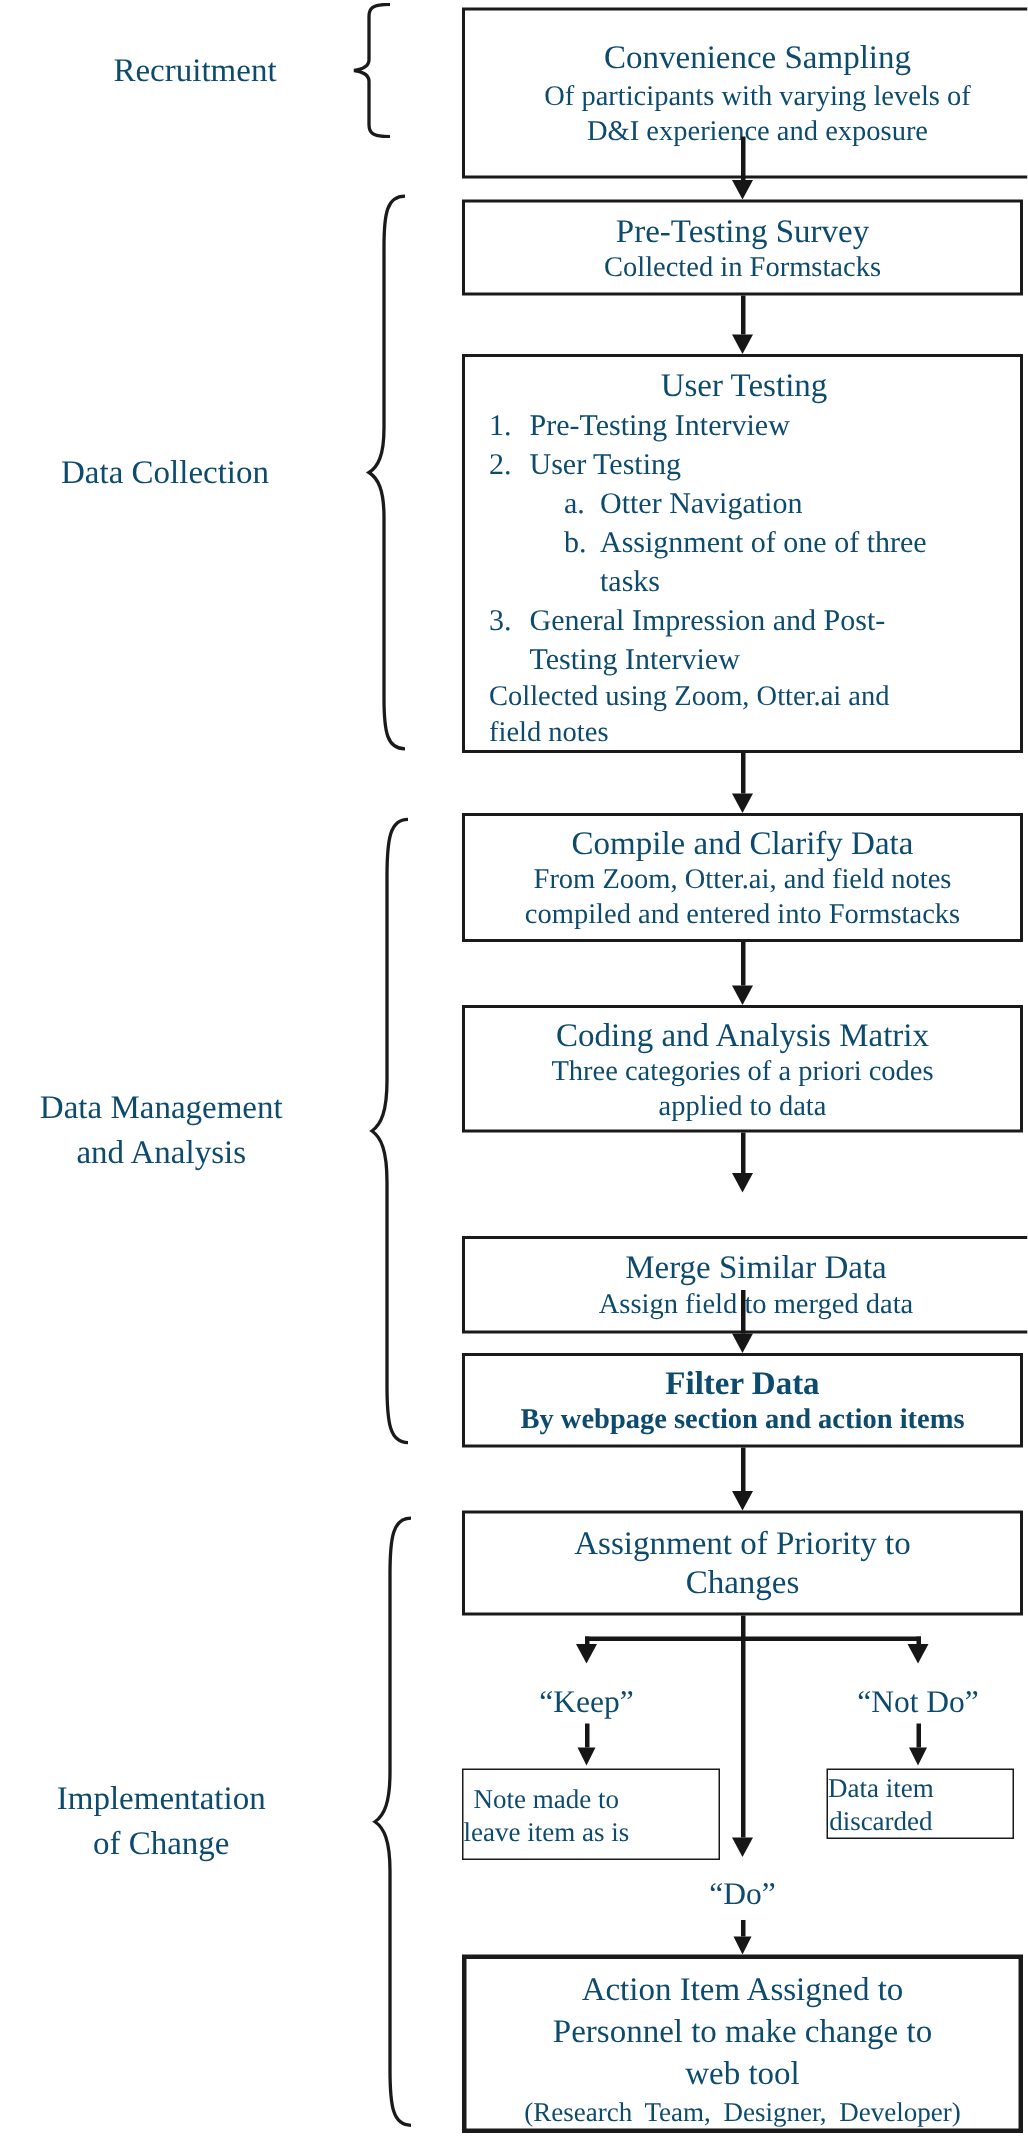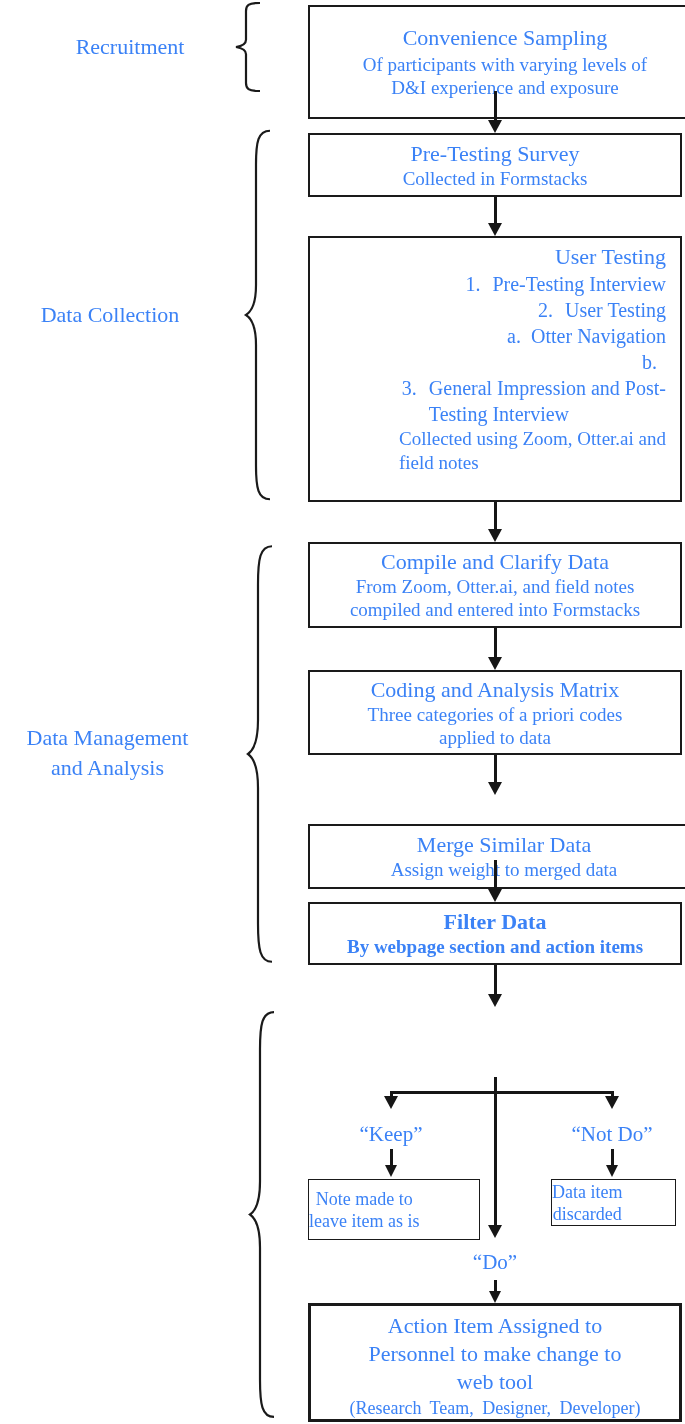--- a/index.html
+++ b/index.html
@@ -1,21 +1,21 @@
 <!DOCTYPE html>
 <html><head>
 <meta charset="utf-8">
 <style>
   html,body{margin:0;padding:0;background:#ffffff;}
   #canvas{
     position:relative;
     width:685px;height:1424px;
     background:#ffffff;
     font-family:"Liberation Serif","DejaVu Serif",serif;
-    color:#3b82f6;
+    color:#0c4a6e;
     overflow:hidden;
   }
   
   .box{
     position:absolute;
     box-sizing:border-box;
     border:2.5px solid #1a1a1a;
     background:#ffffff;
     display:flex;flex-direction:column;
     align-items:center;justify-content:center;
@@ -71,20 +71,22 @@
 </style>
 </head>
 <body>
 
 <div id="canvas">
 
   <div class="stage-label" style="left:30px;top:32px;width:200px;">Recruitment</div>
   <div class="stage-label" style="left:10px;top:300px;width:200px;">Data Collection</div>
   <div class="stage-label" style="left:0px;top:723px;width:215px;">Data Management
 and Analysis</div>
+  <div class="stage-label" style="left:0px;top:1184px;width:215px;">Implementation
+of Change</div>
 
   <div class="brace" style="left:232px;top:2px;width:30px;height:90px;">
     <svg viewBox="0 0 30 200" preserveAspectRatio="none">
       <path d="M28 2 C16 2 14 8 14 20 L14 84 C14 94 10 98 4 100 C10 102 14 106 14 116 L14 180 C14 192 16 198 28 198" fill="none" stroke="#1a1a1a" stroke-width="2.2" vector-effect="non-scaling-stroke"></path>
     </svg>
   </div>
   <div class="brace" style="left:242px;top:127px;width:30px;height:376px;">
     <svg viewBox="0 0 30 200" preserveAspectRatio="none">
       <path d="M28 2 C16 2 14 8 14 20 L14 84 C14 94 10 98 4 100 C10 102 14 106 14 116 L14 180 C14 192 16 198 28 198" fill="none" stroke="#1a1a1a" stroke-width="2.2" vector-effect="non-scaling-stroke"></path>
     </svg>
@@ -104,36 +106,38 @@
     <div class="title">Convenience Sampling</div>
     <div class="sub">Of participants with varying levels of
 D&amp;I experience and exposure</div>
   </div>
 
   <div class="box" style="left:308px;top:133px;width:374px;height:64px;">
     <div class="title">Pre-Testing Survey</div>
     <div class="sub" style="margin-top:0;">Collected in Formstacks</div>
   </div>
 
-  <div class="box listbox" style="left:308px;top:236px;width:374px;height:266px;align-items:flex-end;">
+  <div class="box listbox" style="left:308px;top:236px;width:374px;height:266px;">
     <div class="title">User Testing</div>
     <div class="ut-line">
       <span class="ut-marker">1.</span>
       <span class="ut-text">Pre-Testing Interview</span>
     </div>
     <div class="ut-line">
       <span class="ut-marker">2.</span>
       <span class="ut-text">User Testing</span>
     </div>
     <div class="ut-line lvl1">
       <span class="ut-marker">a.</span>
       <span class="ut-text">Otter Navigation</span>
     </div>
     <div class="ut-line lvl1">
       <span class="ut-marker">b.</span>
+      <span class="ut-text">Assignment of one of three
+tasks</span>
     </div>
     <div class="ut-line">
       <span class="ut-marker">3.</span>
       <span class="ut-text">General Impression and Post-
 Testing Interview</span>
     </div>
     <div class="ut-footer">Collected using Zoom, Otter.ai and
 field notes</div>
   </div>
 
@@ -144,28 +148,32 @@
   </div>
 
   <div class="box" style="left:308px;top:670px;width:374px;height:85px;">
     <div class="title">Coding and Analysis Matrix</div>
     <div class="sub" style="margin-top:0;">Three categories of a priori codes
 applied to data</div>
   </div>
 
   <div class="box" style="left:308px;top:824px;width:392px;height:65px;">
     <div class="title">Merge Similar Data</div>
-    <div class="sub" style="margin-top:0;">Assign weight to merged data</div>
+    <div class="sub" style="margin-top:0;">Assign field to merged data</div>
   </div>
 
   <div class="box" style="left:308px;top:902px;width:374px;height:63px;font-weight:bold;">
     <div class="title">Filter Data</div>
     <div class="sub" style="margin-top:0;">By webpage section and action items</div>
   </div>
 
+  <div class="box" style="left:308px;top:1007px;width:374px;height:70px;">
+    <div class="title">Assignment of Priority to
+Changes</div>
+  </div>
 
   <div class="sbox" style="left:308px;top:1179px;width:172px;height:61px;">
     <span>Note made to
 leave item as is</span>
   </div>
   <div class="sbox" style="left:551px;top:1179px;width:125px;height:47px;">
     <span>Data item
 discarded</span>
   </div>
 

